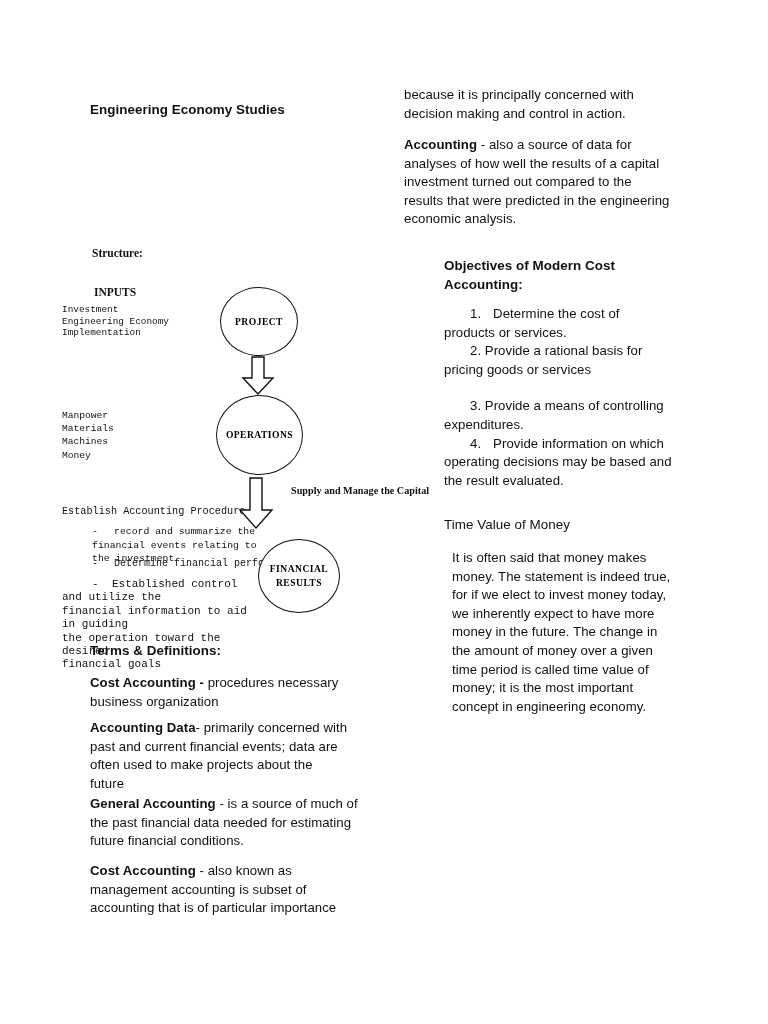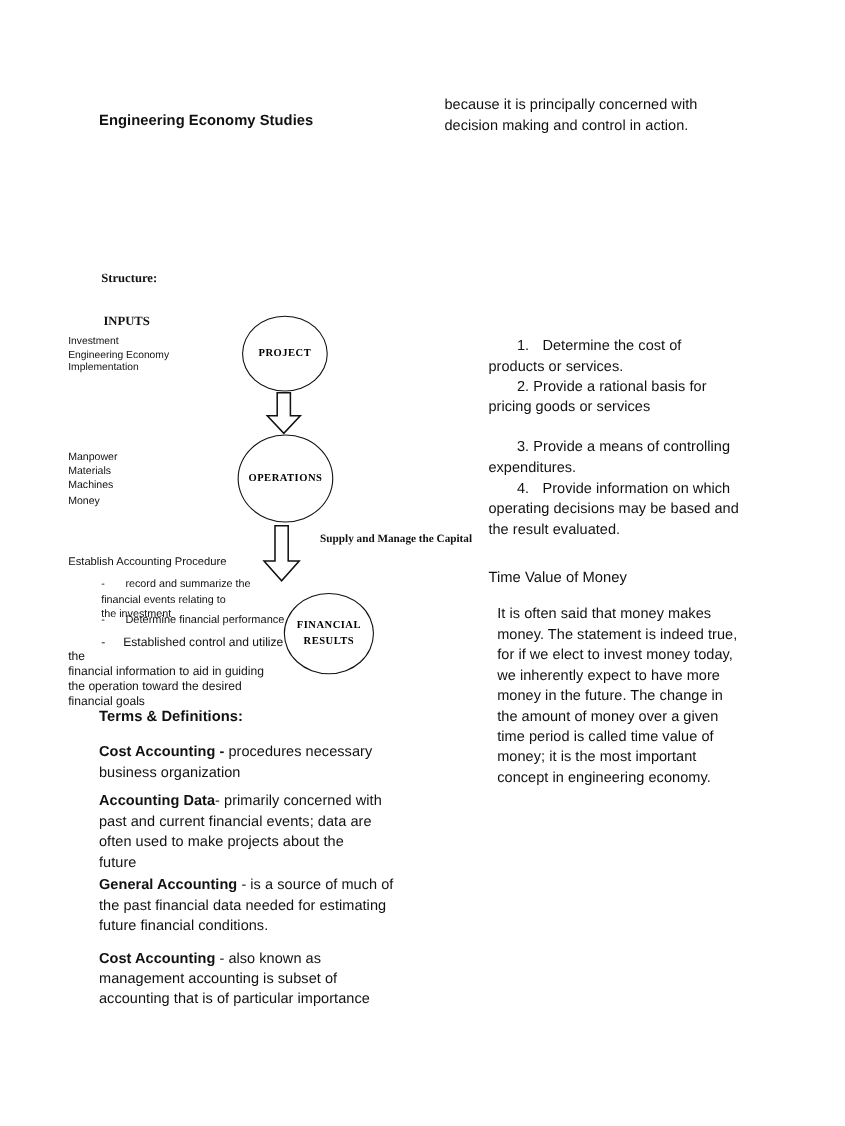--- a/index.html
+++ b/index.html
@@ -27,21 +27,21 @@
     font-family: "Liberation Sans", sans-serif;
     font-size: 13.2px;
     line-height: 18.6px;
     color: #111;
     letter-spacing: 0.05px;
   }
   .blk b, .bold { font-weight: bold; }
 
   .serif {
     position: absolute;
-    font-family: Liberation Sans, sans-serif;
+    font-family: Liberation Mono, monospace;
     color: #111;
   }
 
   
   #left-col-title {
     left: 90px; top: 101px;
     font-weight: bold;
     font-size: 13.4px;
   }
   #left-intro {
@@ -256,21 +256,25 @@
   <div class="blk" id="term-3">
     <b>General Accounting</b><span> - is a source of much of the past financial data needed for estimating future financial conditions.</span>
   </div>
 
   <div class="blk" id="term-4">
     <b>Cost Accounting</b><span> - also known as management accounting is subset of accounting that is of particular importance</span>
   </div>
 
   <div class="blk" id="right-p1">because it is principally concerned with decision making and control in action.</div>
 
-
+  <div class="blk" id="right-p2">
+    <b>Accounting</b><span> - also a source of data for analyses of how well the results of a capital investment turned out compared to the results that were predicted in the engineering economic analysis.</span>
+  </div>
+
+  <div class="blk" id="objectives-title">Objectives of Modern Cost Accounting:</div>
 
   <div class="blk" id="objectives-list">
     <div class="obj-item">
       <span class="ind1"></span><span class="n">1.</span><span class="ind2"></span><span>Determine the cost of products or services.</span>
     </div>
     <div class="obj-item">
       <span class="ind1"></span><span class="n">2.</span>&nbsp;<span>Provide a rational basis for pricing goods or services</span>
     </div>
     <div class="obj-gap"></div>
     <div class="obj-item">

